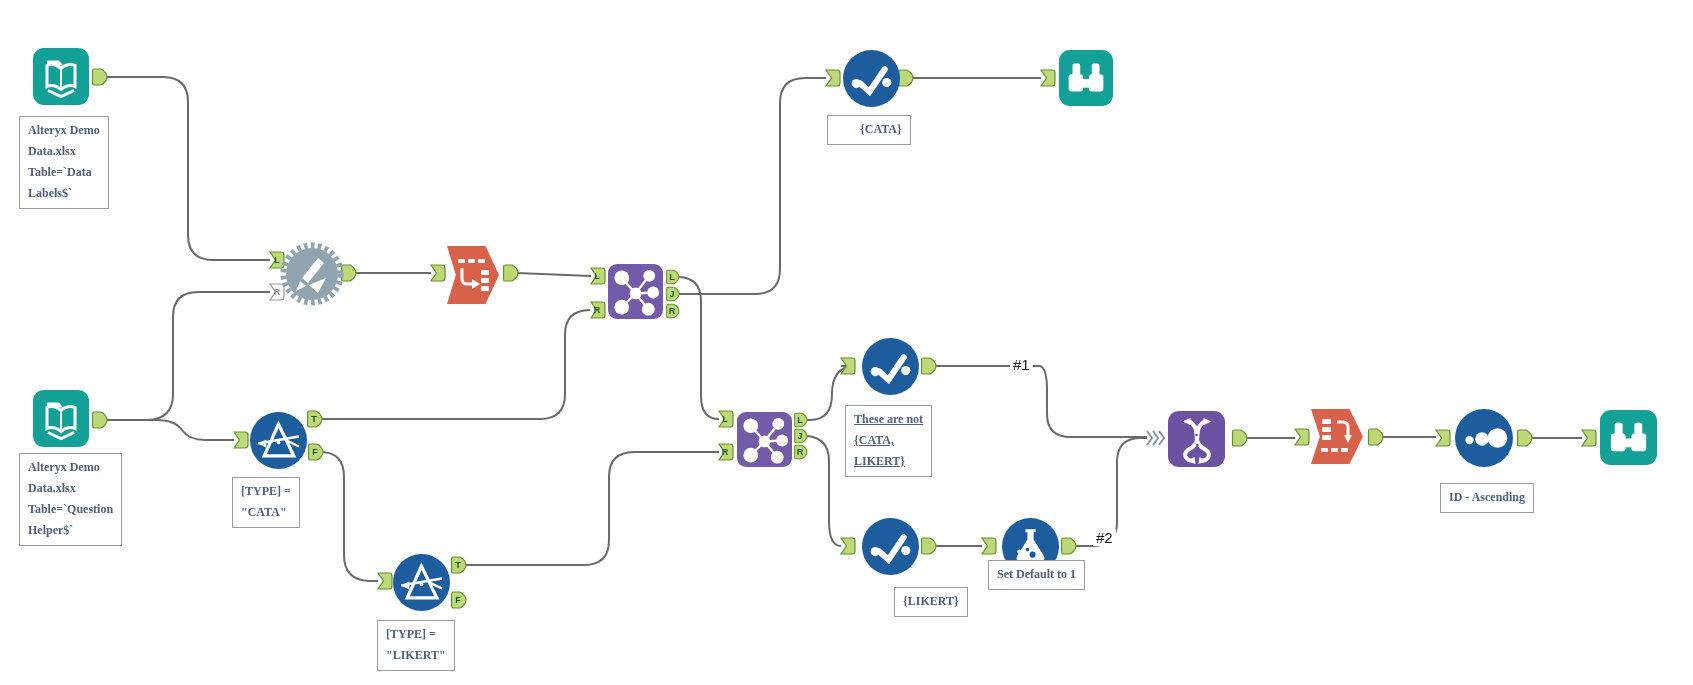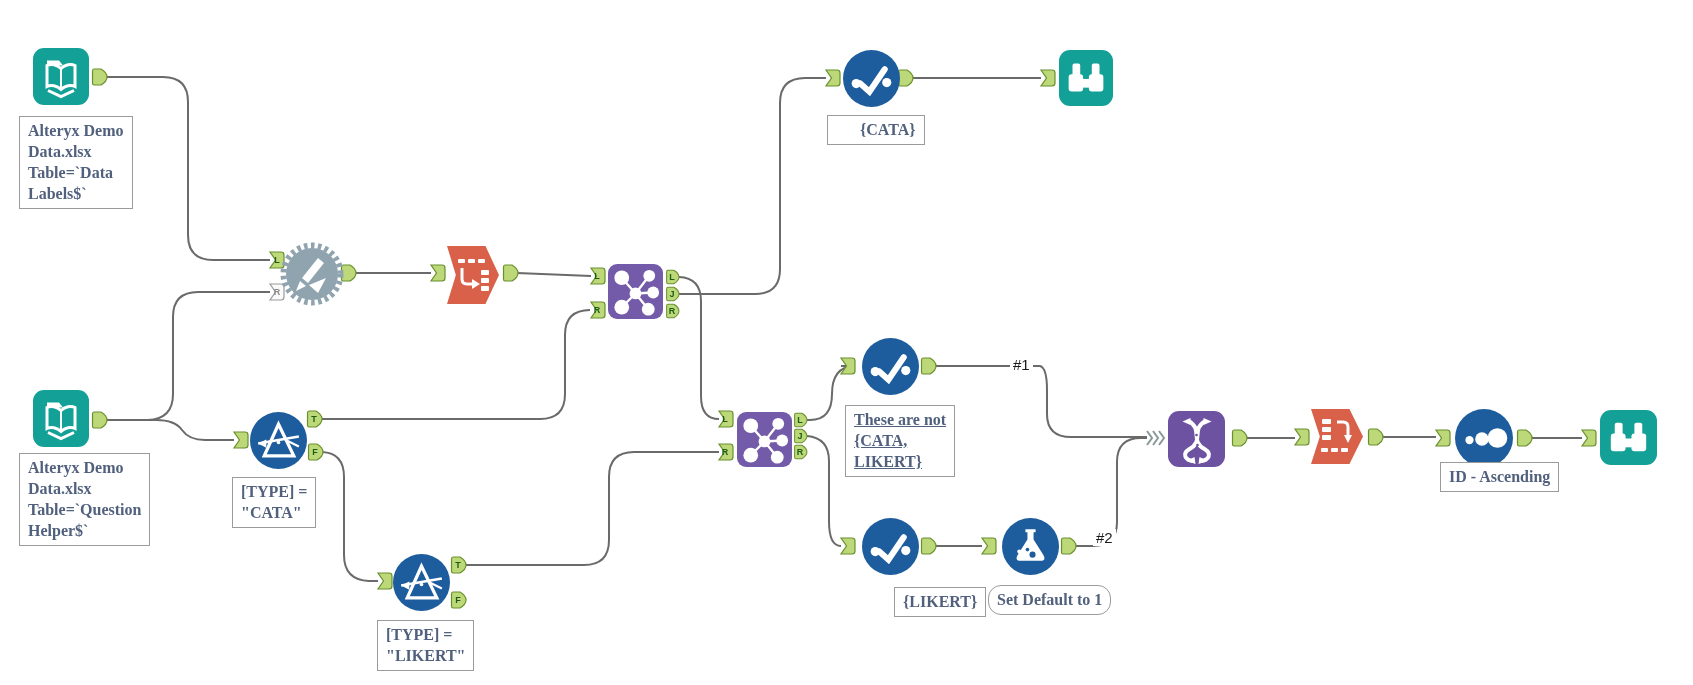--- a/index.html
+++ b/index.html
@@ -9,21 +9,21 @@
   .tool{position:absolute;z-index:2;}
   .sq{border-radius:11px;}
   .teal{background:#13a197;}
   .purple{background:#745BA9;}
   .purple-d{background:#6C52A0;}
   .circ{border-radius:50%;background:#1d5c9d;}
   .flag{background:#d9614a;clip-path:polygon(0% 0%,74% 0%,100% 50%,74% 100%,0% 100%,17% 50%);}
   .tool svg{display:block;}
   .note{position:absolute;z-index:3;background:#ffffff;border:1px solid #9b9b9b;
          padding:3px 8px 4px 8px;font-family:"Liberation Serif",serif;font-weight:bold;
-         font-size:16px;line-height:21px;color:#51617d;white-space:pre-line;width:max-content;}
+         font-size:12px;line-height:21px;color:#51617d;white-space:pre-line;width:max-content;}
   .wirelabel{position:absolute;z-index:3;background:#ffffff;color:#1a1a1a;
          font-family:"Liberation Sans",sans-serif;font-size:15px;padding:0 3px;}
   .anc-letter{font-family:"Liberation Sans",sans-serif;font-size:9px;font-weight:bold;}
 </style>
 </head>
 <body>
 
 <div id="canvas">
 
   <svg id="wire-layer" width="1693" height="685" viewBox="0 0 1693 685">
@@ -303,19 +303,19 @@
 Helper$`</div>
   <div class="note" style="left:232px;top:477px;">[TYPE] =
 "CATA"</div>
   <div class="note" style="left:377px;top:620px;">[TYPE] =
 "LIKERT"</div>
   <div class="note" style="left:827px;top:115px;padding-left:32px;">{CATA}</div>
   <div class="note" style="left:845px;top:405px;text-decoration:underline;">These are not
 {CATA,
 LIKERT}</div>
   <div class="note" style="left:894px;top:587px;">{LIKERT}</div>
-  <div class="note" style="left:988px;top:585px;border-radius:13px;">Set Default to 1</div>
-  <div class="note" style="left:1440px;top:462px;">ID - Ascending</div>
+  <div class="note" style="left:988px;top:560px;">Set Default to 1</div>
+  <div class="note" style="left:1440px;top:483px;">ID - Ascending</div>
 
   <div class="wirelabel" style="left:1010px;top:356px;">#1</div>
   <div class="wirelabel" style="left:1093px;top:529px;">#2</div>
 
 </div>
 
 </body></html>

